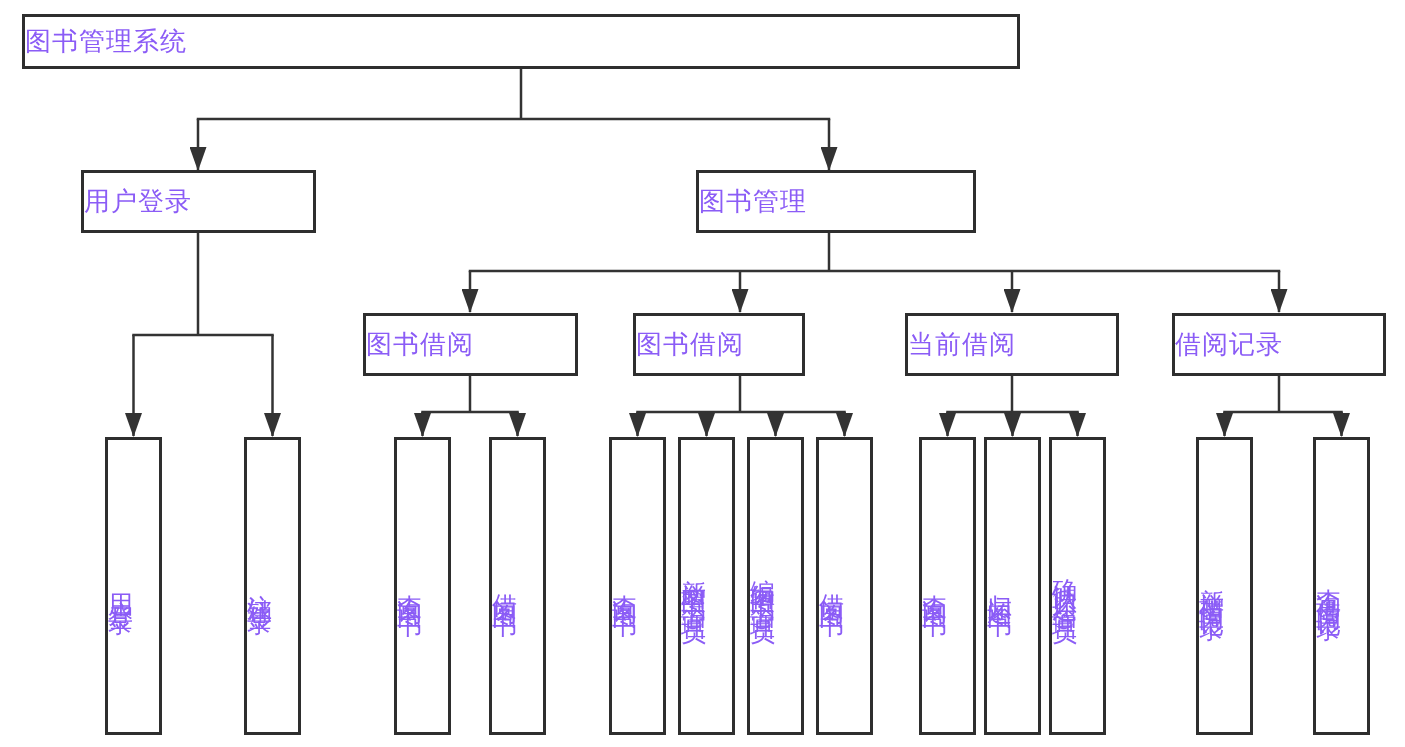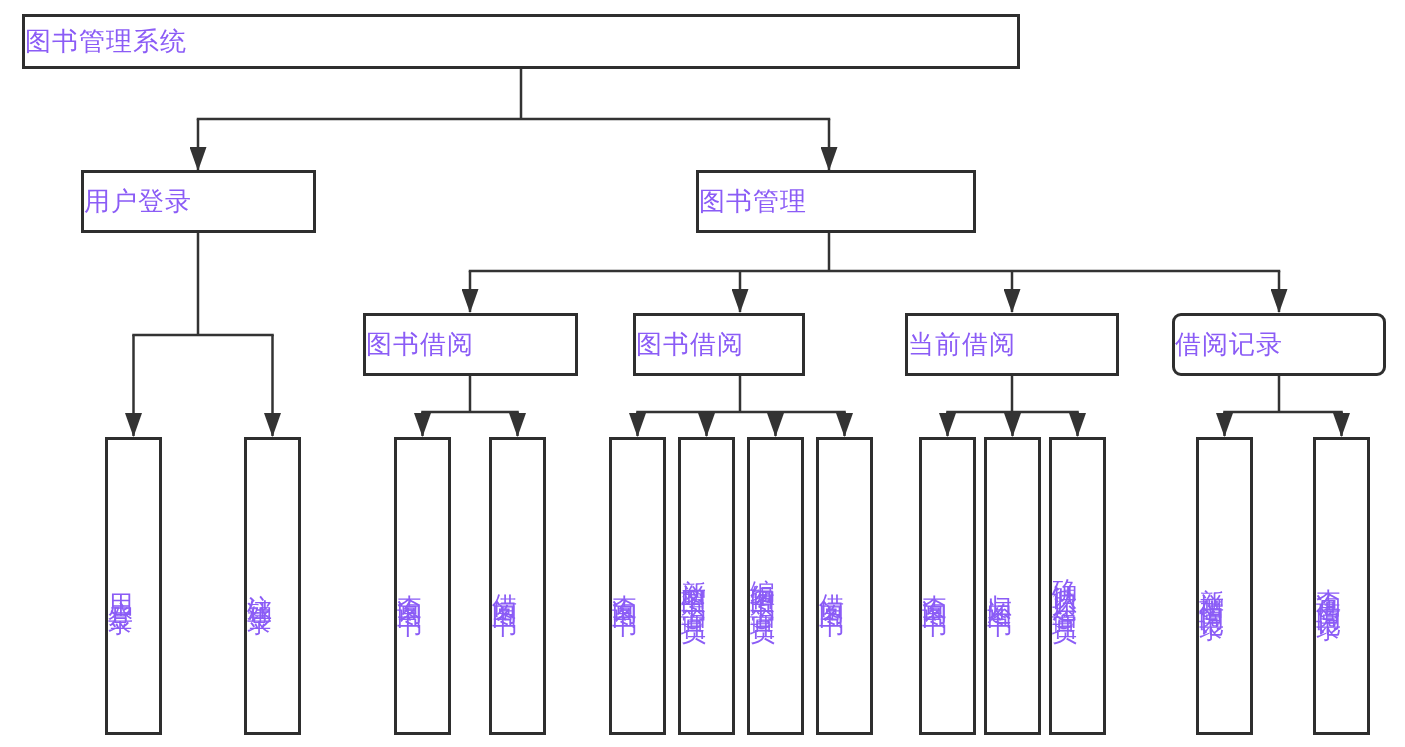--- a/index.html
+++ b/index.html
@@ -136,21 +136,21 @@
 
   <div class="box hbox" style="left:363px; width:215px;">
     <span>图书借阅</span>
   </div>
   <div class="box hbox" style="left:633px; width:172px;">
     <span>图书借阅</span>
   </div>
   <div class="box hbox" style="left:905px; width:214px;">
     <span>当前借阅</span>
   </div>
-  <div class="box hbox" style="left:1172px; width:214px;border-radius:9px;">
+  <div class="box hbox" style="left:1172px; width:214px;">
     <span>借阅记录</span>
   </div>
 
   <div class="box leaf" style="left:105px;">
     <span class="vtext">用户登录</span>
   </div>
   <div class="box leaf" style="left:244px;">
     <span class="vtext">注销登录</span>
   </div>
 

